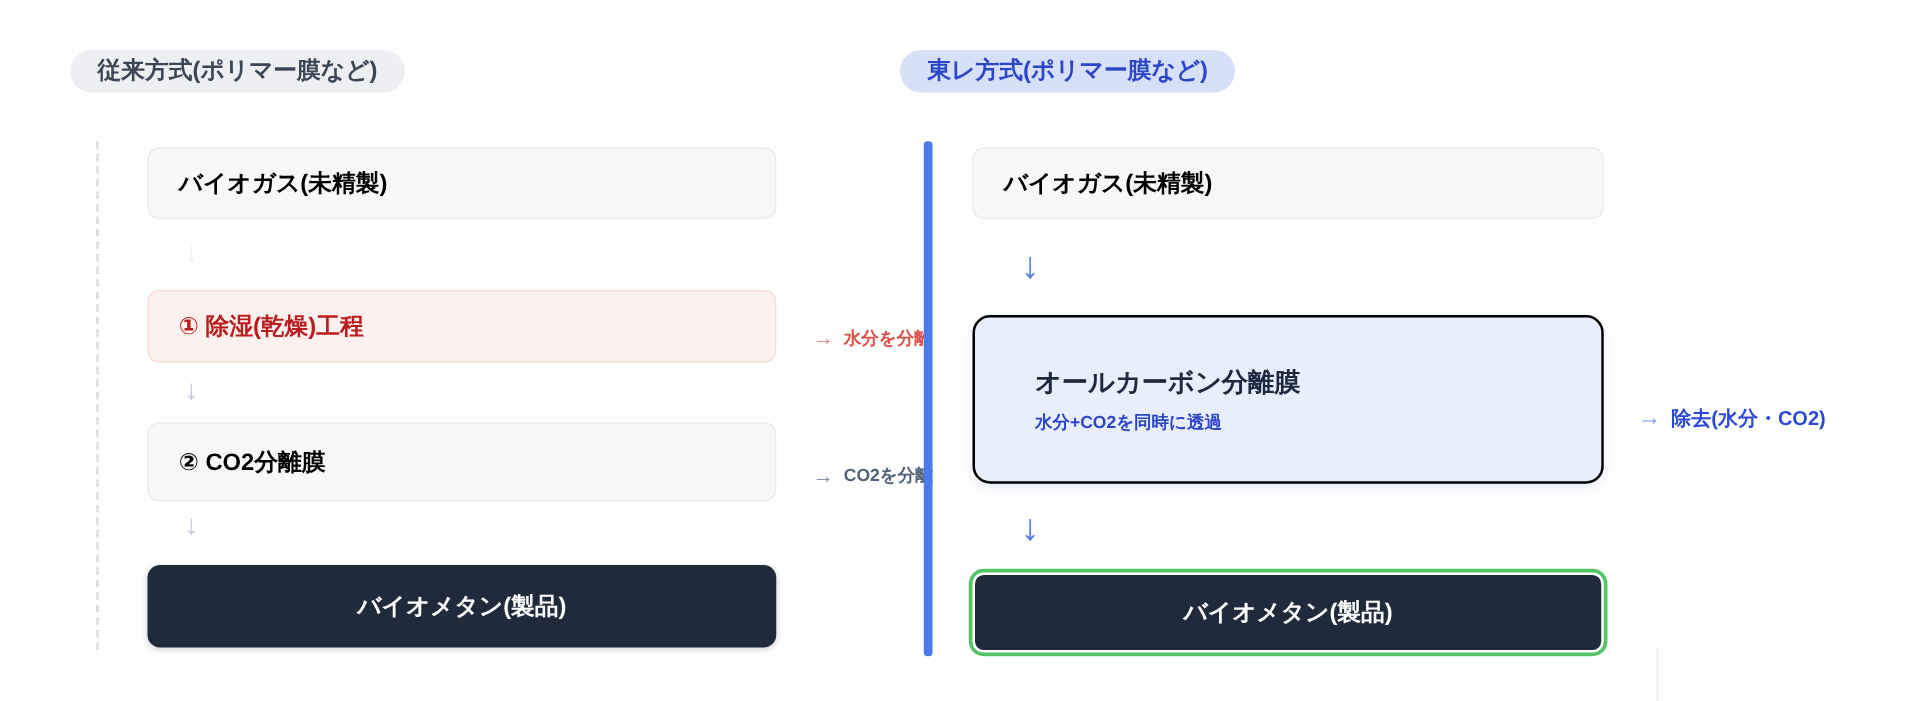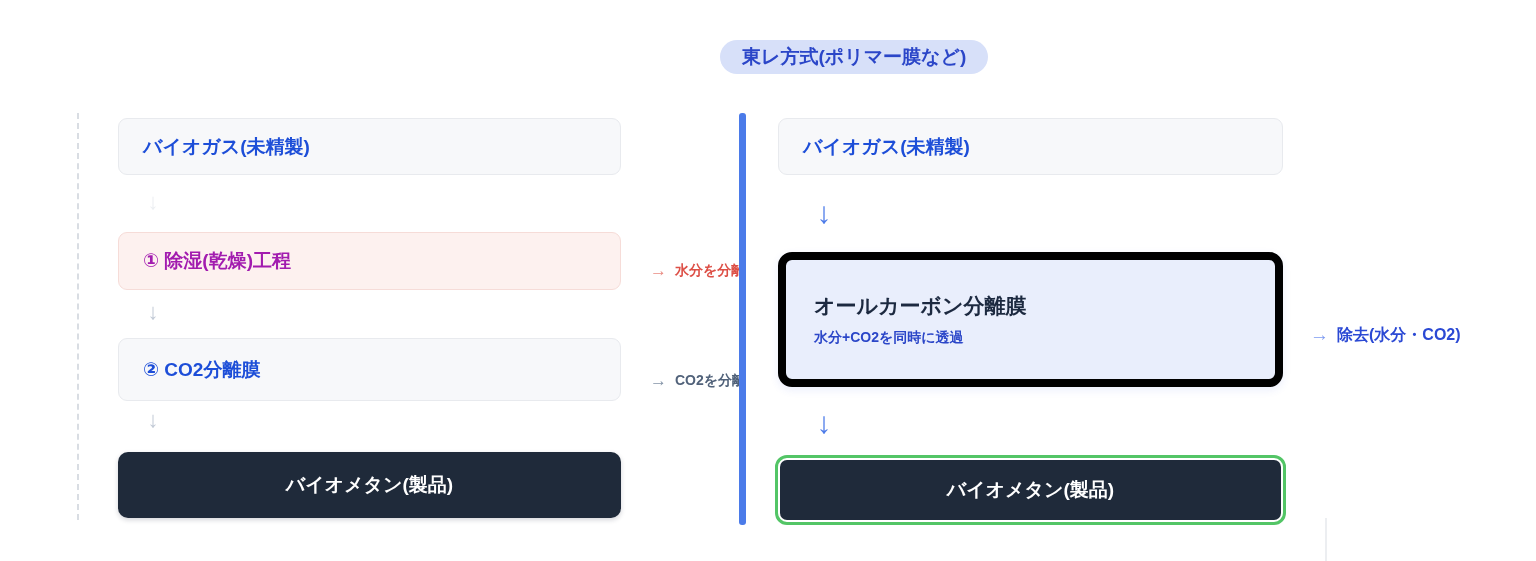--- a/index.html
+++ b/index.html
@@ -13,22 +13,22 @@
   .badge-gray { left:56px; top:40px; background:#edeff3; color:#3b4656; }
   .badge-blue { left:720px; top:40px; background:#d7e0f9; color:#2b46c8; }
 
   
   .dotted-line { position:absolute; left:77px; top:113px; height:407px; width:0;
                  border-left:2px dashed #d9dde3; }
 
   
   .box { position:absolute; display:flex; align-items:center; border-radius:9px;
          font-size:19px; font-weight:700; z-index:2; }
-  .box-light { background:#f7f8fa; border:1px solid #e8eaee; color:#1d4ed8; padding-left:24px; }
-  .box-red   { background:#fdf1ef; border:1px solid #f6dcd8; color:#a21caf; padding-left:24px; }
+  .box-light { background:#f7f8fa; border:1px solid #e8eaee; color:#000000; padding-left:24px; }
+  .box-red   { background:#fdf1ef; border:1px solid #f6dcd8; color:#b91c1c; padding-left:24px; }
   .box-dark  { background:#1f2a3a; color:#ffffff; justify-content:center; text-align:center;
                box-shadow:0 2px 5px rgba(15,23,42,.18); border-radius:10px; }
 
   .l-col { left:118px; width:503px; }
   .r-col { left:778px; width:505px; }
 
   
   .arrow-gray { position:absolute; left:138px; width:30px; text-align:center; font-size:22px;
                 color:#c2cad6; font-weight:400; z-index:1; }
   .arrow-faint { opacity:.3; }
@@ -49,41 +49,42 @@
   .annot-water .a-arrow { color:#e98b82; }
   .annot-co2 { left:650px; top:371px; color:#51627a; }
   .annot-co2 .a-arrow { color:#8494a8; }
 
   
   .annot-removal { left:1310px; top:324px; color:#2b49d4; font-size:16px; }
   .annot-removal .a-arrow { color:#7d9af1; font-size:19px; }
 
   
   .membrane-box { position:absolute; left:778px; top:252px; width:505px; height:135px;
-                  background:#e9eefc; border:8px solid #000000; border-radius:14px;
-                  display:flex; flex-direction:column; justify-content:center; padding-left:28px;
+                  background:#e9eefc; border:2px solid #000000; border-radius:14px;
+                  display:flex; flex-direction:column; justify-content:center; padding-left:48px;
                   box-shadow:0 3px 8px rgba(59,86,222,.10); z-index:2; }
   .membrane-title { font-size:21px; font-weight:700; color:#1c2940; }
   .membrane-sub { margin-top:9px; font-size:14px; font-weight:700; color:#2b46c8; }
 
   
   .product-outline { position:absolute; left:775px; top:455px; width:511px; height:70px;
                      border:3px solid #53c566; border-radius:12px; padding:2px; background:#ffffff; z-index:2; }
   .product-inner { width:100%; height:100%; background:#1f2a3a; border-radius:7px; color:#ffffff;
                    display:flex; align-items:center; justify-content:center;
                    font-size:19px; font-weight:700; }
 
   
   .panel-edge { position:absolute; left:1325px; top:518px; width:2px; height:43px; background:#eceef1; }
 </style>
 </head>
 <body>
 
 <div class="stage">
 
+  <div class="badge badge-gray">従来方式(ポリマー膜など)</div>
   <div class="badge badge-blue">東レ方式(ポリマー膜など)</div>
 
   <div class="dotted-line"></div>
 
   <div class="box box-light l-col" style="top:118px;height:57px;">
     <span>バイオガス(未精製)</span>
   </div>
 
   <div class="arrow-gray arrow-faint" style="top:189px;">↓</div>
 

